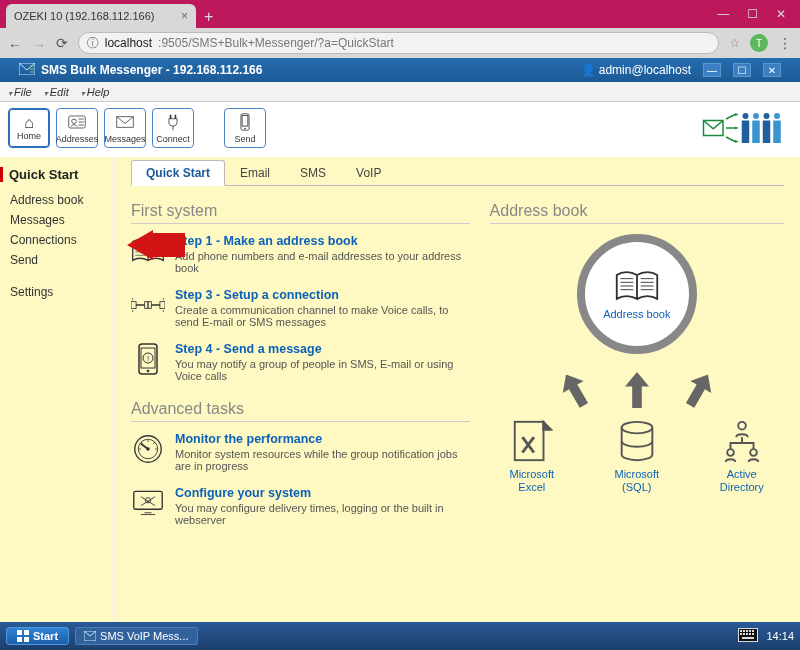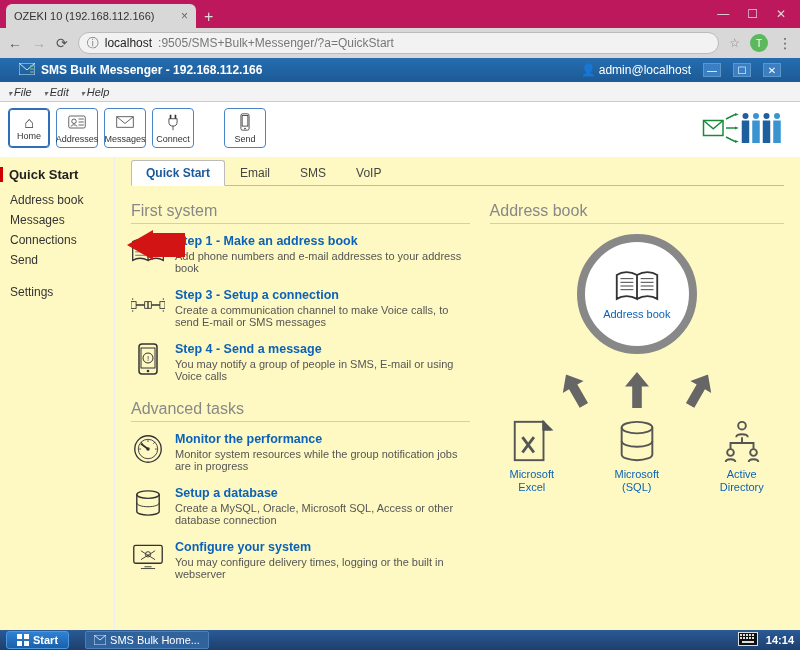--- a/index.html
+++ b/index.html
@@ -74,21 +74,21 @@
 
   .uparrows { display:flex; gap:36px; margin:18px 0 10px; }
   .uparrows svg { width:26px; height:36px; fill:#666; }
 
   .sources { display:flex; gap:35px; }
   .src { display:flex; flex-direction:column; align-items:center; width:70px; }
   .src svg { width:46px; height:46px; stroke:#555; fill:none; stroke-width:2;}
   .src .src-label { font-size:11px; color:#0b62b8; text-align:center; margin-top:4px; line-height:1.2; }
 
   
-  .taskbar { position:absolute; bottom:0; left:0; right:0; height:20px; background:linear-gradient(#2a5a97,#1d3f6d); display:flex; align-items:center; padding:0 6px; gap:16px; color:#fff; font-size:11px;}
+  .taskbar { position:absolute; bottom:0; left:0; right:0; height:28px; background:linear-gradient(#2a5a97,#1d3f6d); display:flex; align-items:center; padding:0 6px; gap:6px; color:#fff; font-size:11px;}
   .start-btn { background:linear-gradient(#2f82d4,#1c5fa8); border:1px solid #4a98e0; border-radius:3px; padding:2px 10px; display:flex; align-items:center; gap:4px; font-weight:bold;}
   .task-btn { background:#30629c; border:1px solid #4b7fba; border-radius:2px; padding:2px 8px; display:flex; align-items:center; gap:4px;}
   .task-time { margin-left:auto; display:flex; align-items:center; gap:8px;}
 
   .thin-red { height:6px; background:#fff; border-top:1px solid #eee;}
 </style>
 </head>
 <body>
 
 <div class="browser-chrome">
@@ -304,33 +304,20 @@
                 <circle cx="17" cy="17" r="2" fill="#333"></circle>
                 <path d="M9 9l2 2M25 9l-2 2M7 17h2M25 17h2M17 7v2" stroke="#333"></path>
               </svg>
           </div>
           <div>
             <h4>Monitor the performance</h4>
             <p>Monitor system resources while the group notification jobs are in progress</p>
           </div>
         </div>
 
-        <div class="step-row">
-          <div class="step-icon">
-            <svg viewBox="0 0 30 30" width="28" height="28">
-                <ellipse cx="15" cy="6" rx="12" ry="4" fill="none" stroke="#333" stroke-width="1.5"></ellipse>
-                <path d="M3 6v18c0 2.2 5.4 4 12 4s12-1.8 12-4V6" fill="none" stroke="#333" stroke-width="1.5"></path>
-                <path d="M3 15c0 2.2 5.4 4 12 4s12-1.8 12-4" fill="none" stroke="#333"></path>
-              </svg>
-          </div>
-          <div>
-            <h4>Setup a database</h4>
-            <p>Create a MySQL, Oracle, Microsoft SQL, Access or other database connection</p>
-          </div>
-        </div>
 
         <div class="step-row">
           <div class="step-icon">
             <svg viewBox="0 0 36 30" width="32" height="28">
                 <rect x="2" y="2" width="32" height="20" rx="2" fill="none" stroke="#333" stroke-width="1.5"></rect>
                 <path d="M14 26h8M10 28h16" stroke="#333"></path>
                 <path d="M10 8l16 10M26 8L10 18" stroke="#333"></path>
                 <circle cx="18" cy="12" r="3" fill="none" stroke="#333"></circle>
               </svg>
           </div>
@@ -413,36 +400,36 @@
         <rect x="0" y="7" width="5" height="5" fill="#fff"></rect>
         <rect x="7" y="7" width="5" height="5" fill="#fff"></rect>
       </svg>
     <span>Start</span>
   </div>
   <div class="task-btn">
     <svg width="12" height="10">
         <rect x="0" y="0" width="12" height="10" fill="none" stroke="#cfe3ff"></rect>
         <path d="M0 0l6 5 6-5" stroke="#cfe3ff" fill="none"></path>
       </svg>
-    <span>SMS Bulk Home...</span>
+    <span>SMS VoIP Mess...</span>
   </div>
   <div class="task-time">
     <span>
       <svg width="20" height="14" viewBox="0 0 20 14">
           <rect x="0.5" y="0.5" width="19" height="13" fill="#111" stroke="#ddd"></rect>
       <g fill="#ddd">
             <rect x="2" y="2" width="2" height="2"></rect>
             <rect x="5" y="2" width="2" height="2"></rect>
             <rect x="8" y="2" width="2" height="2"></rect>
             <rect x="11" y="2" width="2" height="2"></rect>
             <rect x="14" y="2" width="2" height="2"></rect>
       <rect x="2" y="5" width="2" height="2"></rect>
             <rect x="5" y="5" width="2" height="2"></rect>
             <rect x="8" y="5" width="2" height="2"></rect>
             <rect x="11" y="5" width="2" height="2"></rect>
             <rect x="14" y="5" width="2" height="2"></rect>
       <rect x="4" y="9" width="12" height="2"></rect>
           </g>
         </svg>
     </span>
-    <span style="font-weight:bold;">14:14</span>
+    <span style="font-weight:normal;">14:14</span>
   </div>
 </div>
 
 </body></html>

